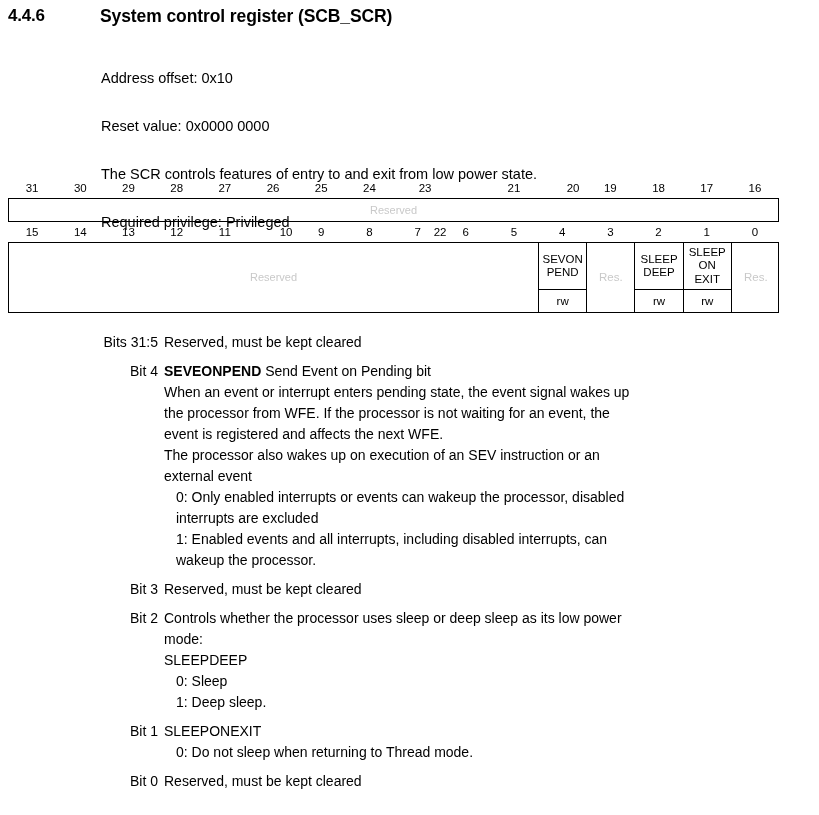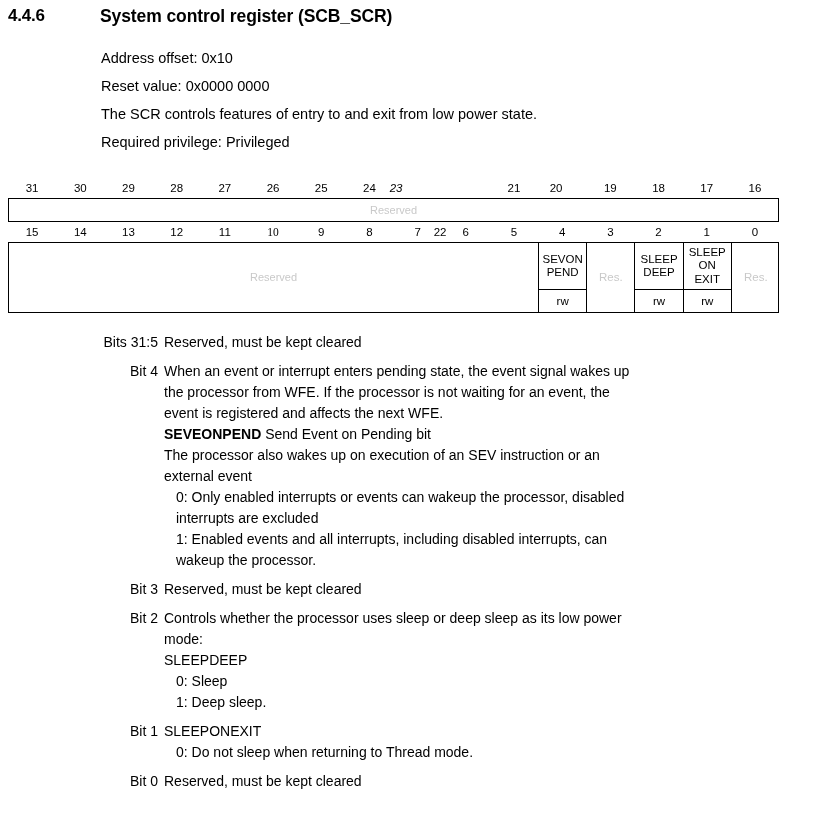--- a/index.html
+++ b/index.html
@@ -45,20 +45,21 @@
   .intro {
     position: absolute;
     left: 101px;
     top: 44px;
     width: 700px;
   }
   .intro .line {
     font-size: 14.5px;
     line-height: 28px;
     white-space: nowrap;
+    margin-top: 20px;
   }
 
   
   .reg {
     position: absolute;
     left: 0;
     top: 178px;
     width: 819px;
   }
   .bitnums {
@@ -179,39 +180,39 @@
 <div class="reg">
   <div class="bitnums" id="bitnums-high">
       <span style="left: 8px; width: 48.1875px;">31</span>
       <span style="left: 56.1875px; width: 48.1875px;">30</span>
       <span style="left: 104.375px; width: 48.1875px;">29</span>
       <span style="left: 152.562px; width: 48.1875px;">28</span>
       <span style="left: 200.75px; width: 48.1875px;">27</span>
       <span style="left: 248.938px; width: 48.1875px;">26</span>
       <span style="left: 297.125px; width: 48.1875px;">25</span>
       <span style="left: 345.312px; width: 48.1875px;">24</span>
-      <span style="left: 372px; width: 48.1875px; font-style: italic;">23</span>
+      <span style="left: 401px; width: 48.1875px;">23</span>
       <span style="left: 416px; width: 48.1875px; margin-top: 44px;">22</span>
       <span style="left: 489.875px; width: 48.1875px;">21</span>
-      <span style="left: 532px; width: 48.1875px;">20</span>
+      <span style="left: 549px; width: 48.1875px;">20</span>
       <span style="left: 586.25px; width: 48.1875px;">19</span>
       <span style="left: 634.438px; width: 48.1875px;">18</span>
       <span style="left: 682.625px; width: 48.1875px;">17</span>
       <span style="left: 730.812px; width: 48.1875px; text-align: center;">16</span>
     </div>
   <div class="regrow row-hi">
     <div class="resv">Reserved</div>
   </div>
   <div class="bitnums" id="bitnums-low" style="position:absolute;top:44px;left:0;width:819px;">
       <span style="left: 8px; width: 48.1875px;">15</span>
       <span style="left: 56.1875px; width: 48.1875px;">14</span>
       <span style="left: 104.375px; width: 48.1875px;">13</span>
       <span style="left: 152.562px; width: 48.1875px;">12</span>
       <span style="left: 200.75px; width: 48.1875px;">11</span>
-      <span style="left: 249px; width: 48.1875px; font-family: Liberation Serif, serif;">10</span>
+      <span style="left: 262px; width: 48.1875px;">10</span>
       <span style="left: 297.125px; width: 48.1875px;">9</span>
       <span style="left: 345.312px; width: 48.1875px;">8</span>
       <span style="left: 393.5px; width: 48.1875px;">7</span>
       <span style="left: 441.688px; width: 48.1875px;">6</span>
       <span style="left: 489.875px; width: 48.1875px;">5</span>
       <span style="left: 538.062px; width: 48.1875px;">4</span>
       <span style="left: 586.25px; width: 48.1875px;">3</span>
       <span style="left: 634.438px; width: 48.1875px;">2</span>
       <span style="left: 682.625px; width: 48.1875px;">1</span>
       <span style="left: 730.812px; width: 48.1875px;">0</span>
@@ -248,22 +249,22 @@
     <div class="bitblock">
       <div class="lbl">Bits 31:5</div>
       <div class="body">
         <div class="p">Reserved, must be kept cleared</div>
       </div>
     </div>
     <div class="gap"></div>
     <div class="bitblock">
       <div class="lbl">Bit 4</div>
       <div class="body">
+        <div class="p"><b>SEVEONPEND</b> Send Event on Pending bit</div>
         <div class="p">When an event or interrupt enters pending state, the event signal wakes up the processor from WFE. If the processor is not waiting for an event, the event is registered and affects the next WFE.</div>
-        <div class="p"><b>SEVEONPEND</b> Send Event on Pending bit</div>
         <div class="p">The processor also wakes up on execution of an SEV instruction or an external event</div>
         <div class="opt">0: Only enabled interrupts or events can wakeup the processor, disabled interrupts are excluded</div>
         <div class="opt">1: Enabled events and all interrupts, including disabled interrupts, can wakeup the processor.</div>
       </div>
     </div>
     <div class="gap"></div>
     <div class="bitblock">
       <div class="lbl">Bit 3</div>
       <div class="body">
         <div class="p">Reserved, must be kept cleared</div>

